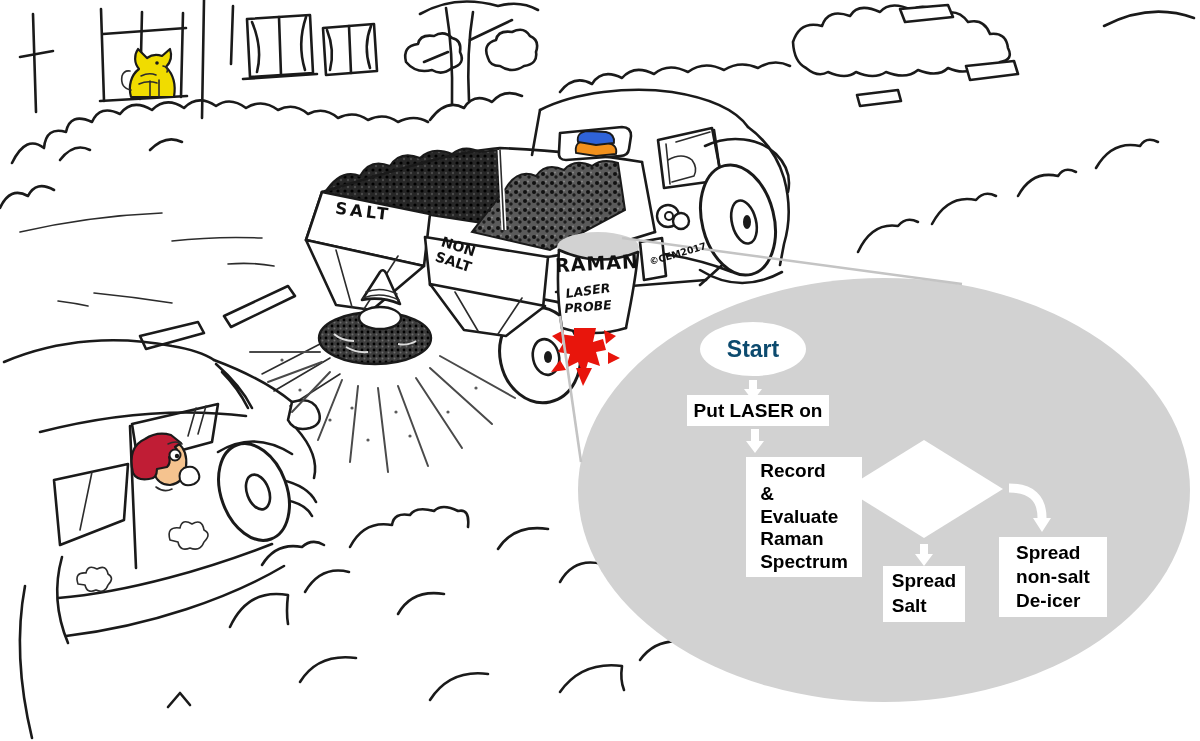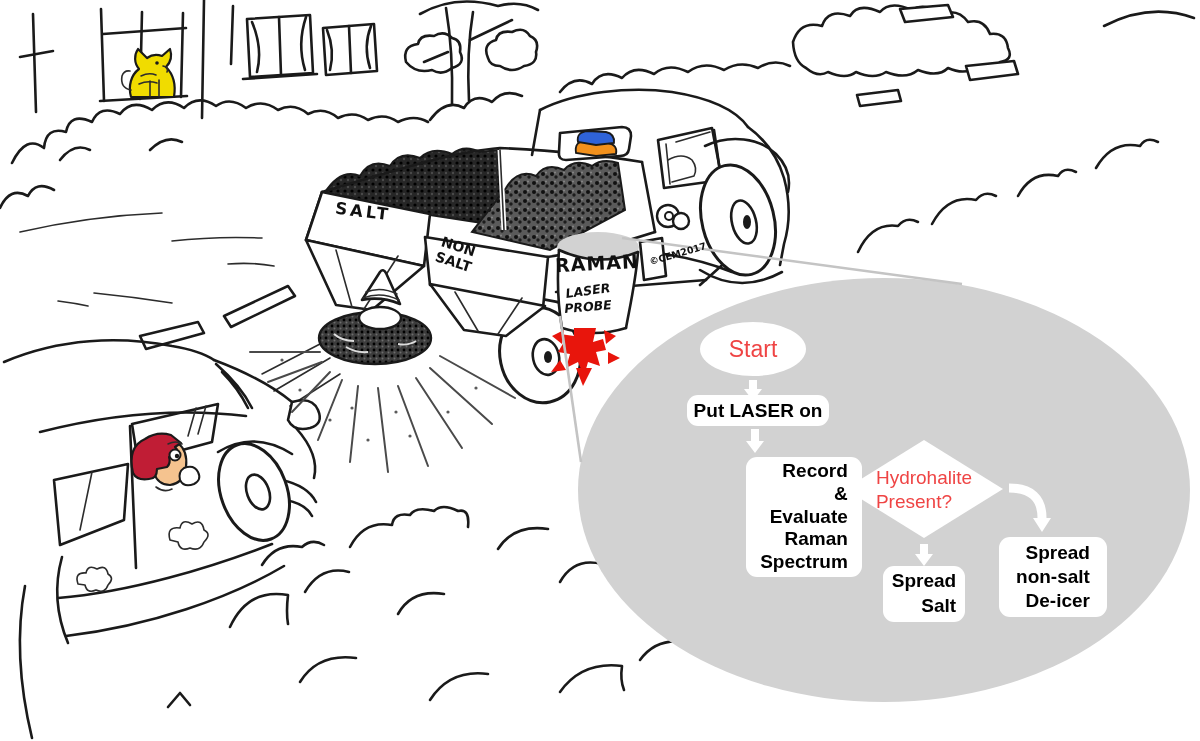--- a/index.html
+++ b/index.html
@@ -5,23 +5,23 @@
   html,body{margin:0;padding:0;background:#ffffff;}
   #stage{position:relative;width:1200px;height:741px;background:#ffffff;overflow:hidden;
          font-family:"Liberation Sans",sans-serif;}
   svg{position:absolute;left:0;top:0;}
   .ink{fill:none;stroke:#1a1a1a;stroke-width:2.6;stroke-linecap:round;stroke-linejoin:round;}
   .ink-thin{fill:none;stroke:#2c2c2c;stroke-width:1.6;stroke-linecap:round;stroke-linejoin:round;}
   .ink-fill{fill:#ffffff;stroke:#1a1a1a;stroke-width:2.6;stroke-linecap:round;stroke-linejoin:round;}
   .label{position:absolute;font-family:"DejaVu Sans",sans-serif;font-weight:bold;color:#101010;
          text-align:center;white-space:pre-line;line-height:1.15;}
   .node{position:absolute;background:#ffffff;font-family:"Liberation Sans",sans-serif;font-weight:bold;
-        color:#000;text-align:right;white-space:pre-line;display:flex;align-items:center;justify-content:center;border-radius:11px;}
-  .freefloat{position:absolute;font-family:"Liberation Sans",sans-serif;font-weight:normal;color:#ef4444;
-        text-align:left;white-space:pre-line;display:flex;align-items:center;justify-content:center;}
+        color:#000;text-align:left;white-space:pre-line;display:flex;align-items:center;justify-content:center;}
+  .freefloat{position:absolute;font-family:"Liberation Sans",sans-serif;font-weight:bold;color:#0c4a6e;
+        text-align:right;white-space:pre-line;display:flex;align-items:center;justify-content:center;}
 </style>
 </head>
 <body>
 
 <div id="stage">
 <svg width="1200" height="741" viewBox="0 0 1200 741">
   <defs>
     <pattern id="gritL" width="7" height="7" patternUnits="userSpaceOnUse">
       <rect width="7" height="7" fill="#262626"></rect>
       <circle cx="2" cy="2" r="1.6" fill="#000"></circle>
@@ -315,20 +315,18 @@
   <div class="label" style="left:558px;top:300px;width:60px;font-size:12.5px;font-style:italic;transform:rotate(-5deg);">PROBE</div>
   <div class="label" style="left:645px;top:249px;width:66px;font-size:9.5px;transform:rotate(-16deg);">©CEM2017</div>
 
   <div class="freefloat" style="left:700px;top:334px;width:106px;height:30px;font-size:23px;">Start</div>
   <div class="node" style="left:687px;top:395px;width:142px;height:31px;font-size:19px;">Put LASER on</div>
   <div class="node" style="left:698px;top:457px;width:116px;height:120px;font-size:19px;line-height:1.2;margin-left:48px;">Record
 &amp;
 Evaluate
 Raman
 Spectrum</div>
-  <div class="freefloat" style="left:849px;top:461px;width:150px;height:58px;font-size:19px;line-height:1.25;">Hydrohalite
-Present?</div>
   <div class="node" style="left:883px;top:566px;width:82px;height:56px;font-size:19px;line-height:1.3;">Spread
 Salt</div>
   <div class="node" style="left:999px;top:537px;width:108px;height:80px;font-size:19px;line-height:1.25;">Spread
 non-salt
 De-icer</div>
 </div>
 
 </body></html>

